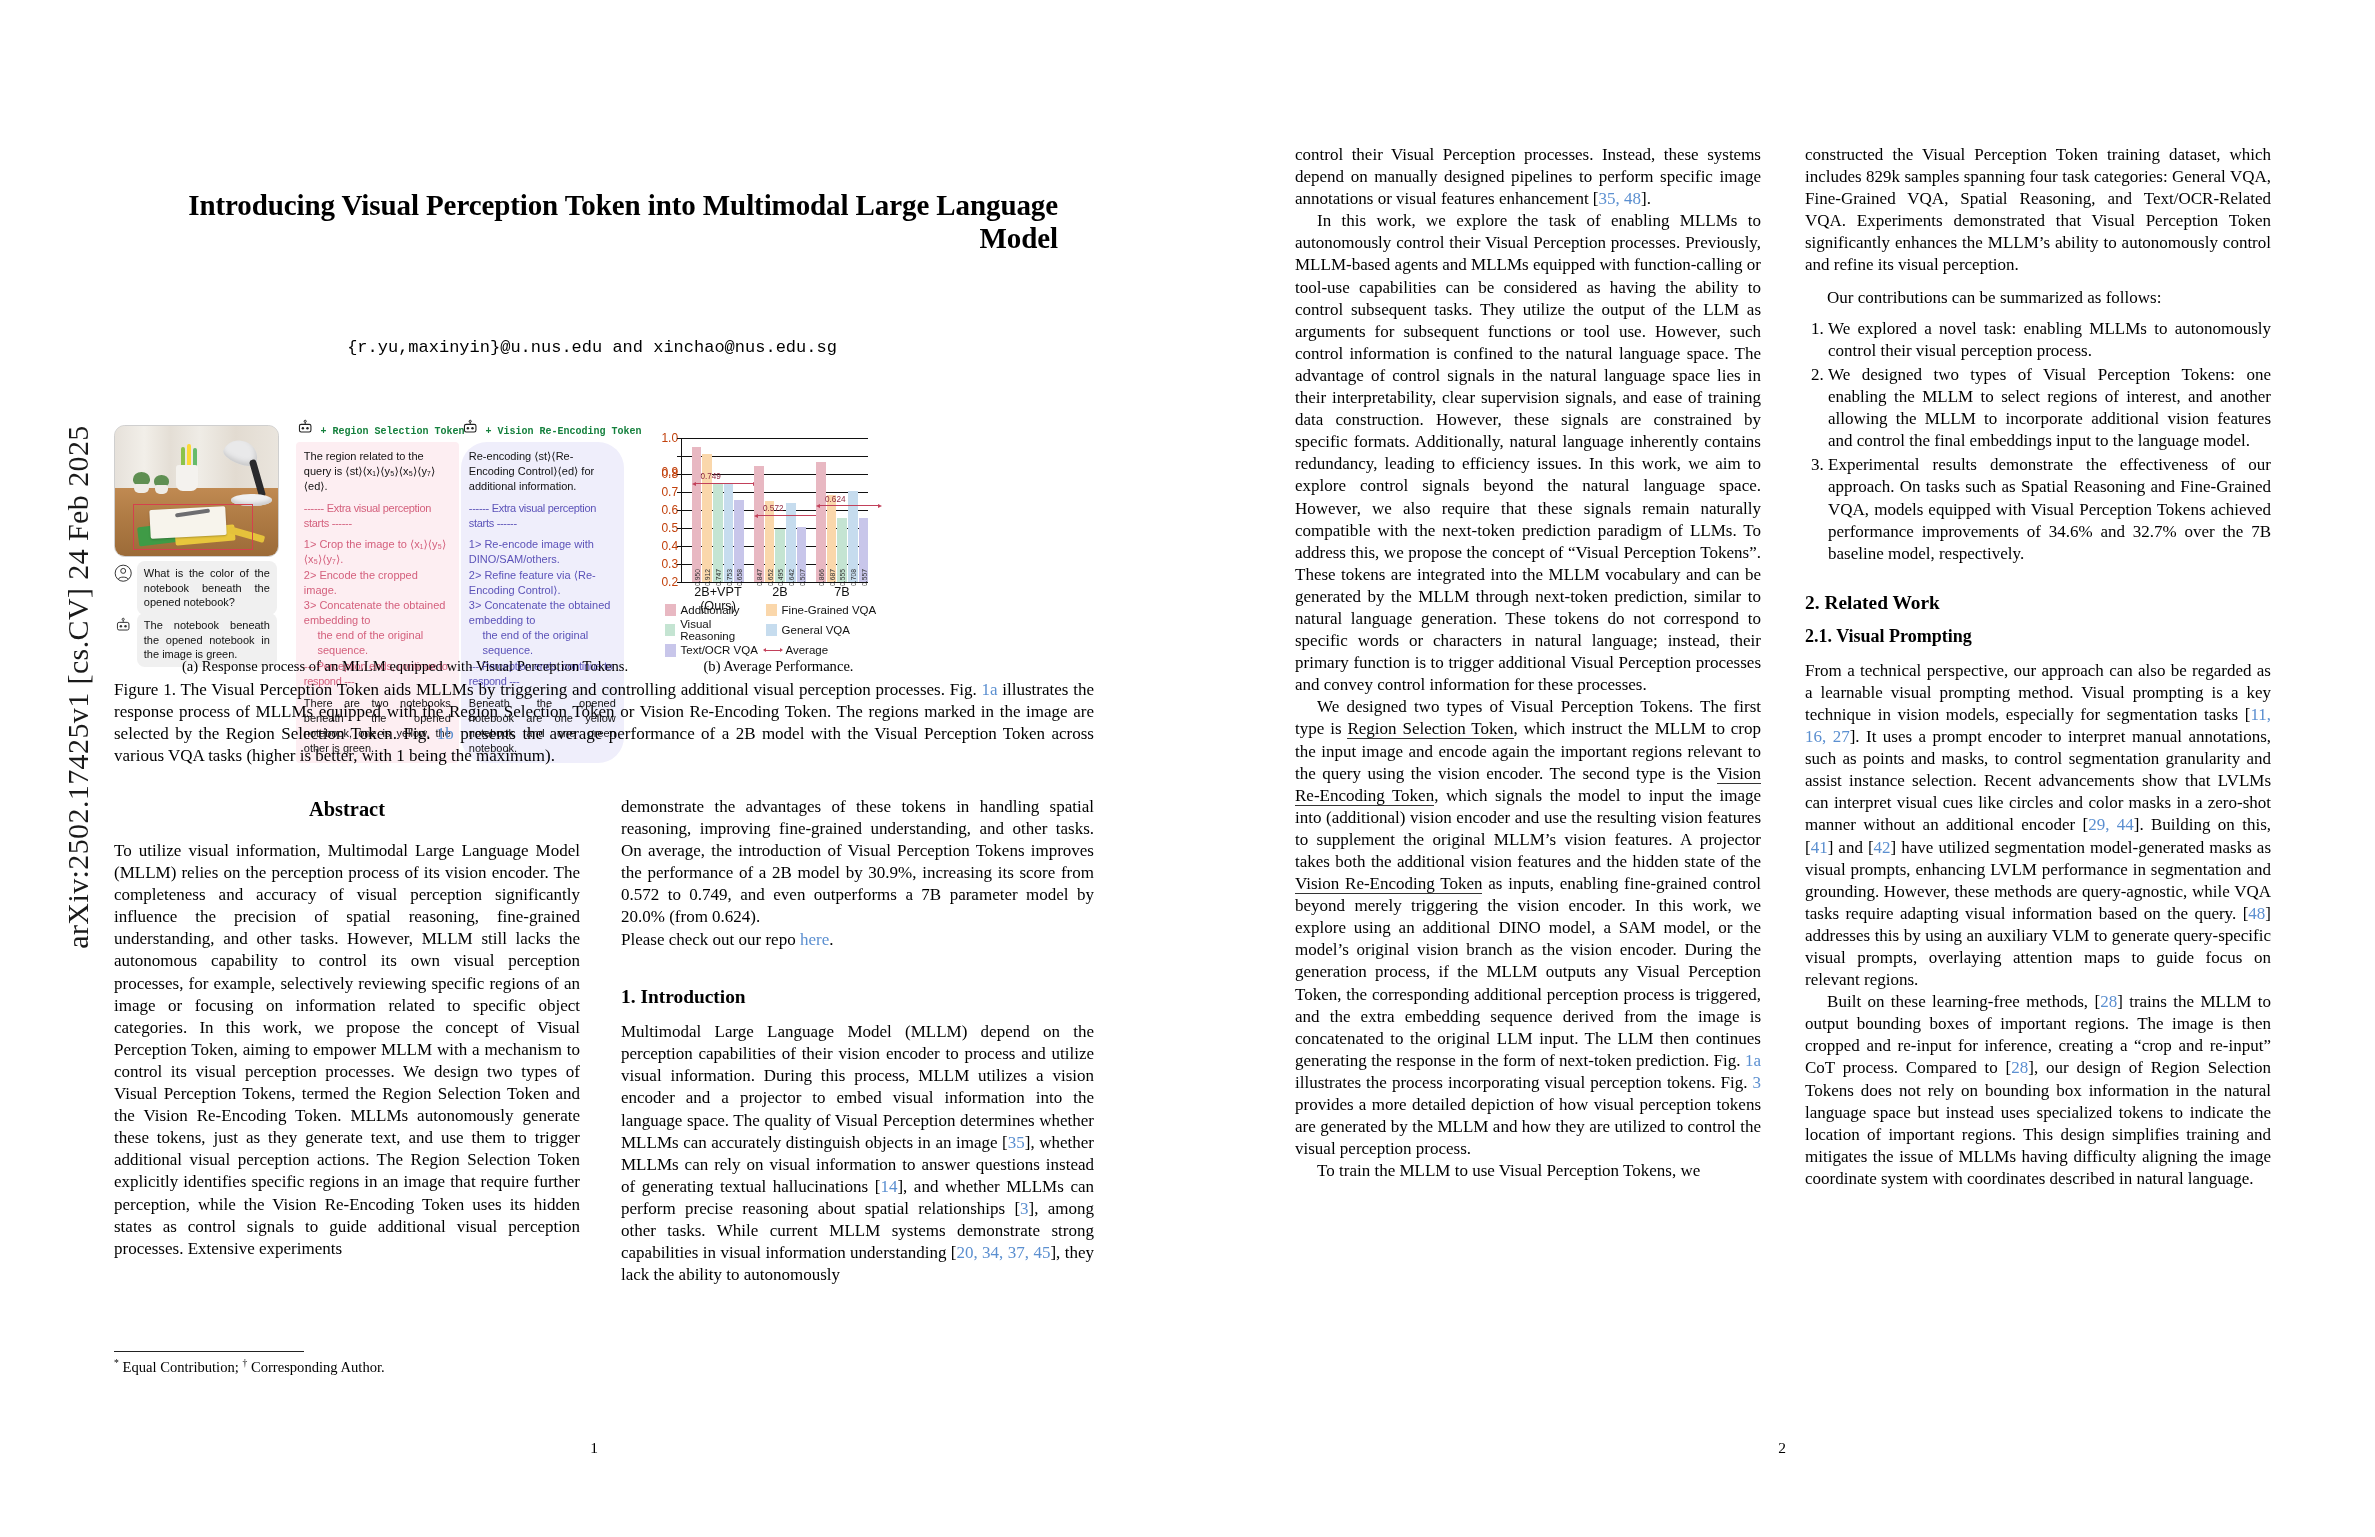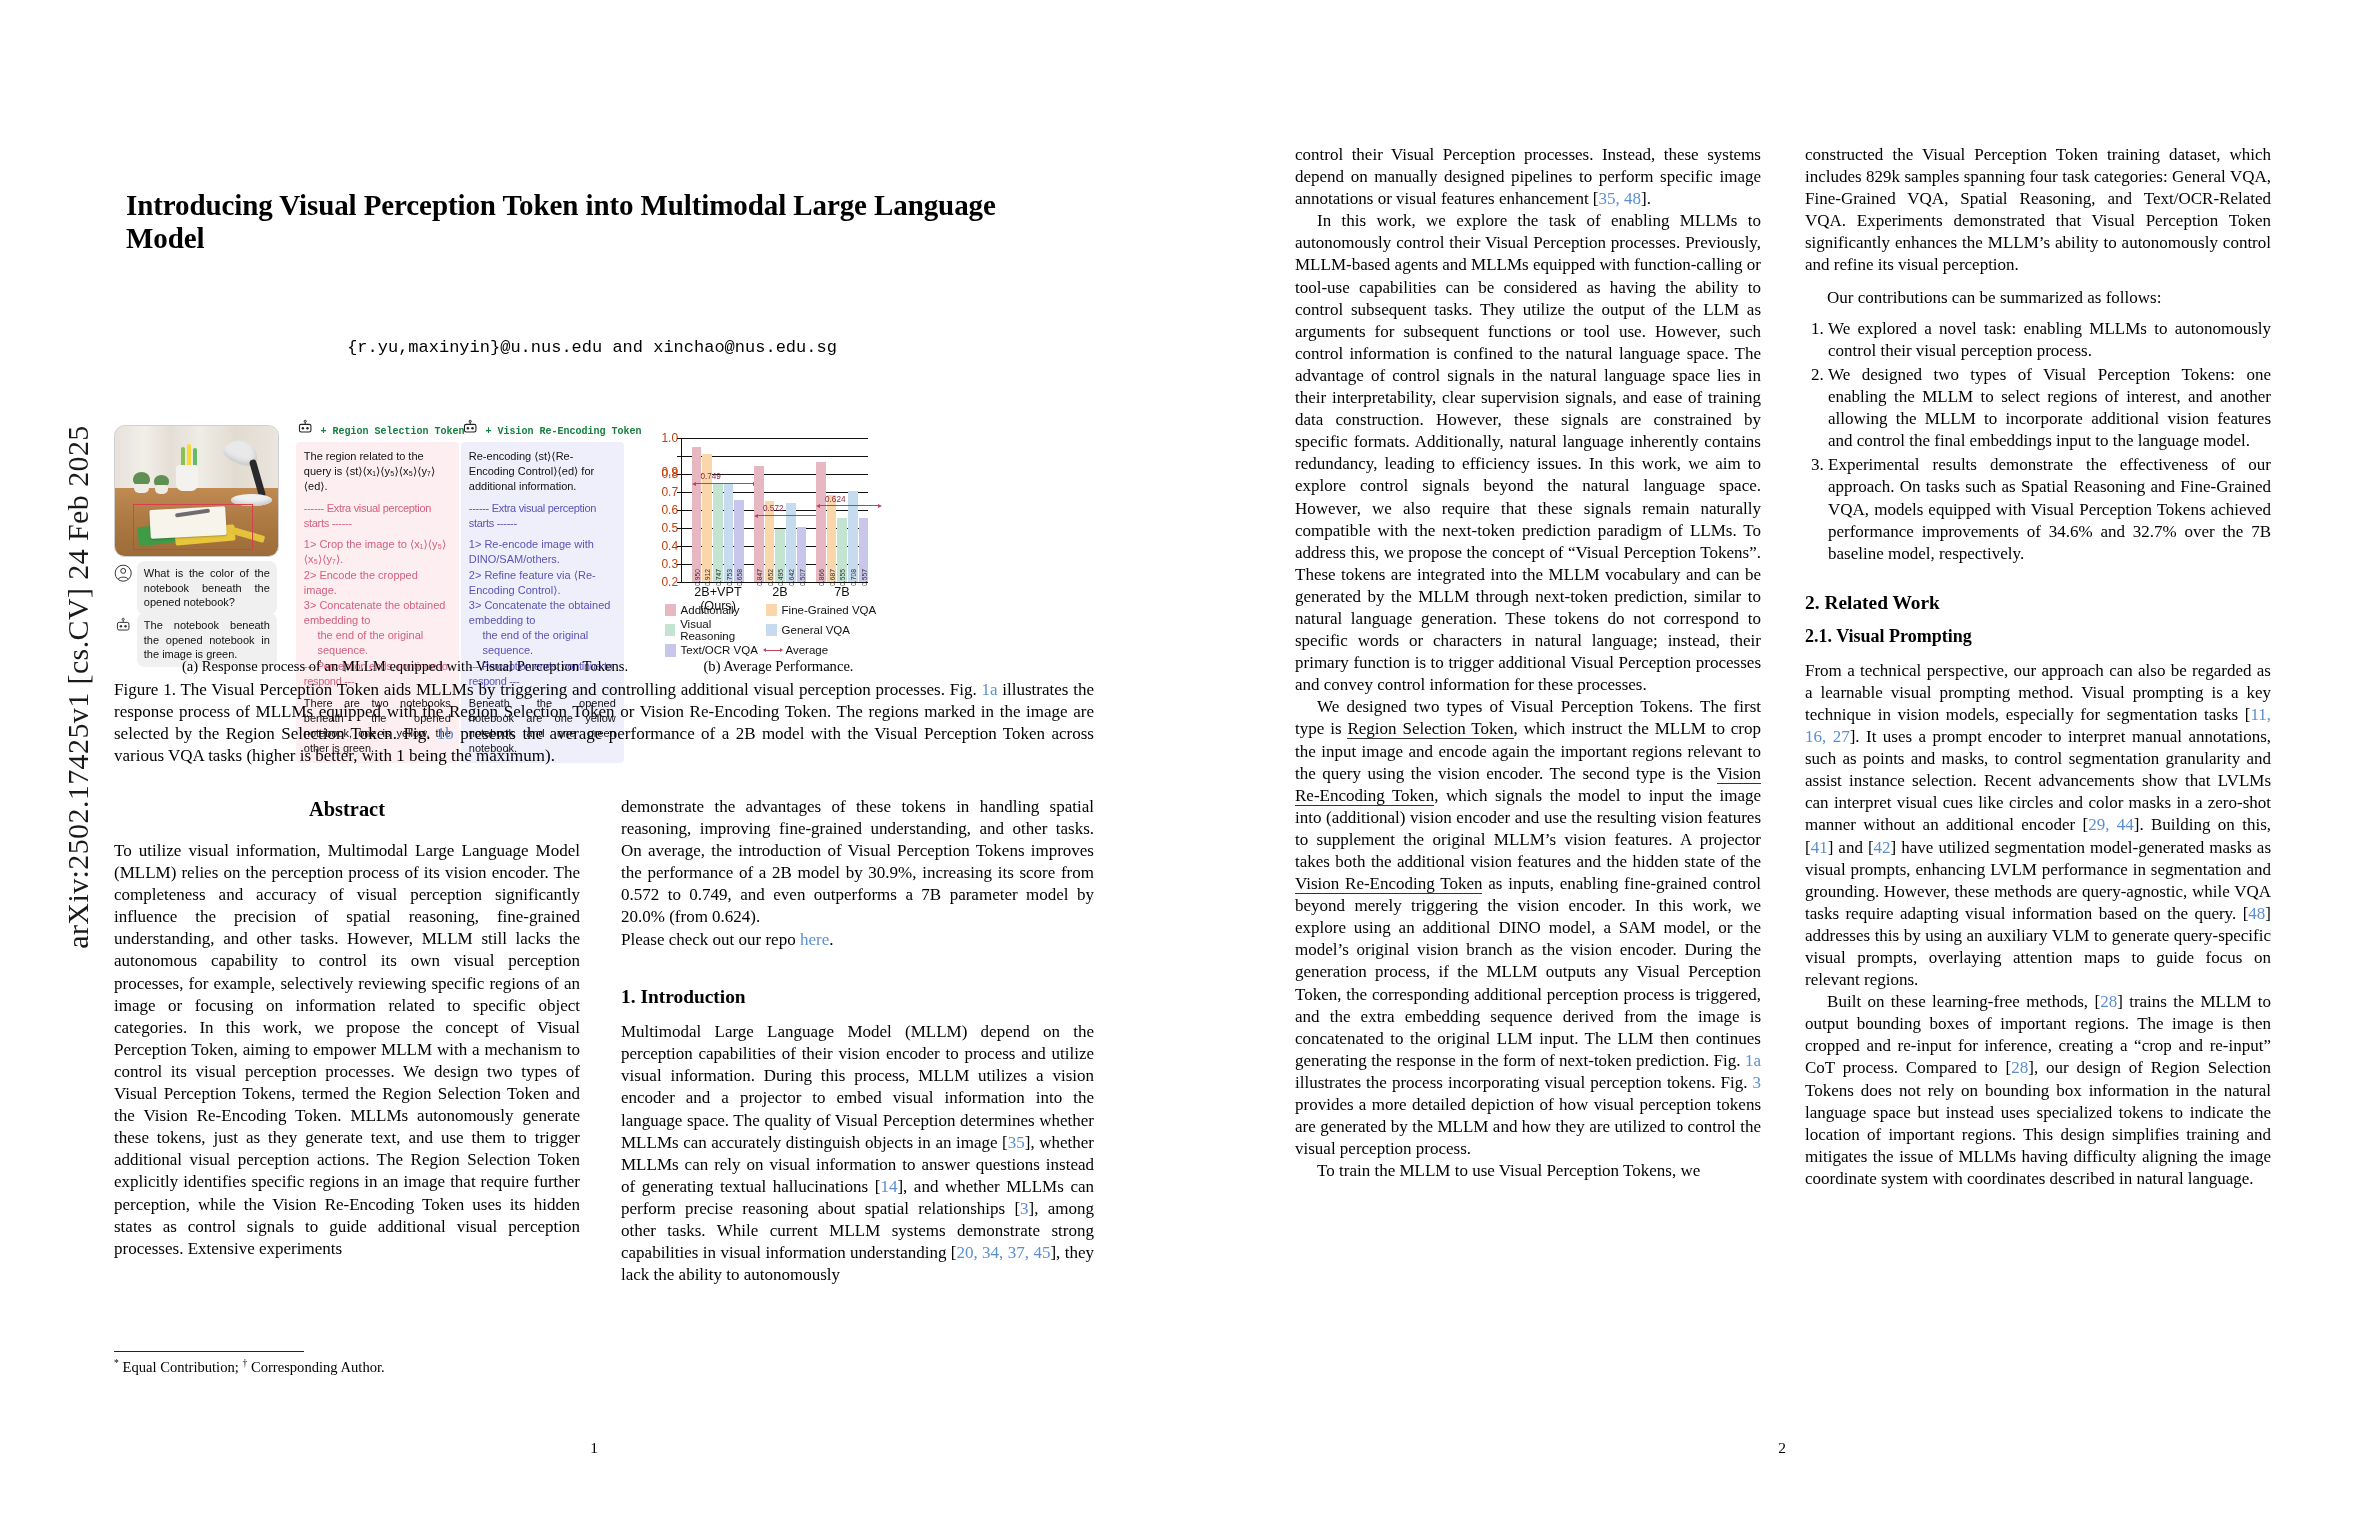--- a/index.html
+++ b/index.html
@@ -10,21 +10,21 @@
 
   
   #arxiv-stamp{
     position:absolute;left:-291px;top:670px;width:737px;
     transform:rotate(-90deg);transform-origin:center center;
     font-family:"Liberation Serif",serif;font-size:30px;color:#1a1a1a;
     letter-spacing:0.4px;text-align:center;white-space:nowrap;
   }
 
   
-  #title{position:absolute;left:126px;top:189px;width:932px;text-align:left;
+  #title{position:absolute;left:126px;top:189px;width:932px;text-align:right;
     font-size:29px;font-weight:bold;font-family:"Liberation Serif",serif;letter-spacing:-0.1px;}
   #authors{position:absolute;left:126px;top:275px;width:932px;text-align:center;font-size:23px;}
   #affil{position:absolute;left:126px;top:306px;width:932px;text-align:center;font-size:23px;}
   #emails{position:absolute;left:126px;top:338px;width:932px;text-align:center;
     font-family:"Liberation Mono",monospace;font-size:17px;}
   sup.mk{font-size:.66em;vertical-align:super;}
 
   
   #figure{position:absolute;left:114px;top:417px;width:980px;height:252px;}
   .fig-sub{position:absolute;font-size:14.6px;}
@@ -59,21 +59,21 @@
   #sel-box{position:absolute;left:17.5px;top:78px;width:118px;height:44px;border:1.6px solid #d4414d;}
 
   .bubble{position:absolute;background:#f0f0f0;border-radius:7.8px;padding:4.9px 6.8px;
     font-family:"Liberation Sans",sans-serif;font-size:11px;line-height:1.33;text-align:justify;color:#111;}
   .avatar{position:absolute;width:18.4px;height:18.4px;}
 
   .col-head{position:absolute;font-family:Liberation Mono, monospace;font-size:10px;font-weight:bold;color:#15803d;}
   .tokbox{position:absolute;border-radius:3.9px;padding:6.8px 7.8px;
     font-family:"Liberation Sans",sans-serif;font-size:11px;line-height:1.38;color:#111;}
   #box-rs{left:182px;top:25px;width:147px;background:#fdeef2;}
-  #box-vr{left:347px;top:25px;width:147px;background:#efeefb;}
+  #box-vr{left:347px;top:25px;width:147px;background:#efeefb;border-radius:26px;}
   .perc-rs{color:#d4607d;}
   .perc-vr{color:#5b52b8;}
   .dash{letter-spacing:-0.3px;}
   .just{text-align:justify;}
 
   
   #chart{position:absolute;left:524px;top:13.6px;width:243px;height:223px;}
   #plot{position:absolute;left:43px;top:7.8px;width:186px;height:144px;border-left:1.6px solid #111;}
   .grid{position:absolute;left:0;width:100%;height:0;border-top:1.1px solid #111;}
   .ytick{position:absolute;right:100%;margin-right:3.9px;transform:translateY(-50%);

